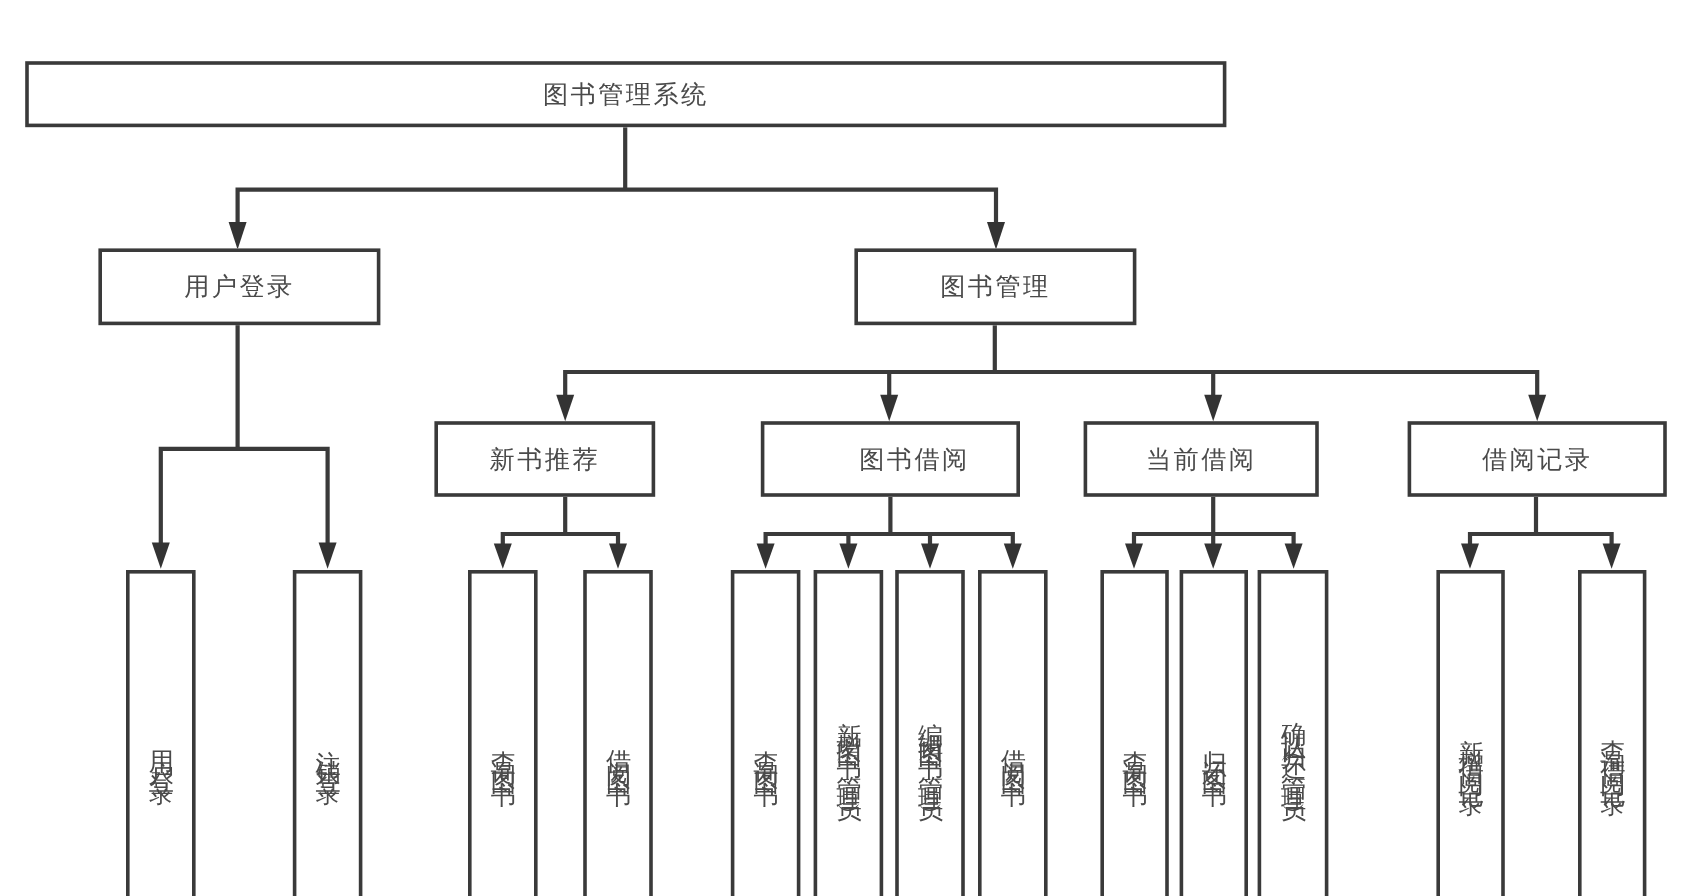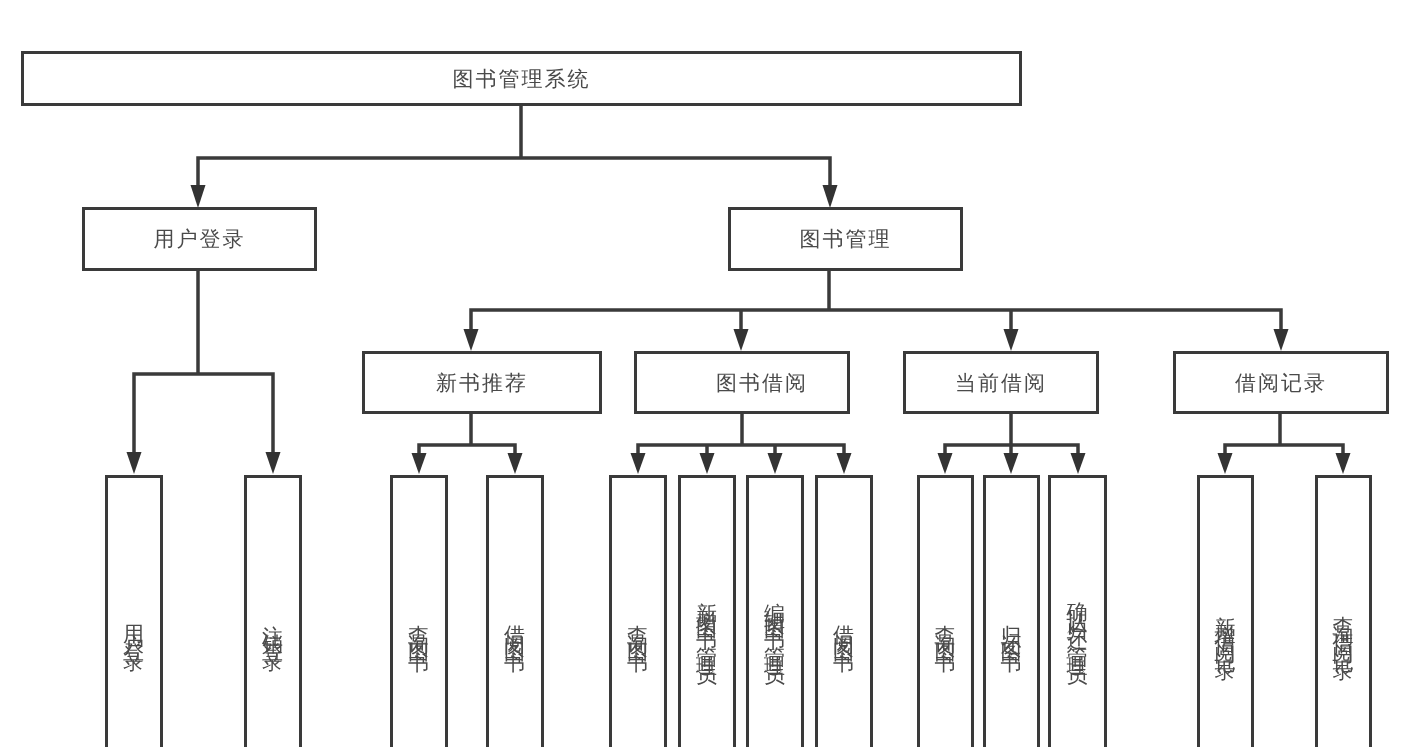--- a/index.html
+++ b/index.html
@@ -117,25 +117,25 @@
     </g>
   </svg>
 
   <div class="node" style="left:21px; top:13px; width:1001px; height:55px;">
     <span>图书管理系统</span>
   </div>
 
   <div class="node" style="left:82px; top:169px; width:235px; height:64px;">
     <span>用户登录</span>
   </div>
-  <div class="node" style="left:728px; top:169px; width:235px; height:64px;">
+  <div class="node" style="left:712px; top:169px; width:235px; height:64px;">
     <span>图书管理</span>
   </div>
 
-  <div class="node" style="left:362px; top:313px; width:240px; height:63px;">
+  <div class="node" style="left:362px; top:313px; width:184px; height:63px;">
     <span>新书推荐</span>
   </div>
   <div class="node" style="left:634px; top:313px; width:216px; height:63px;padding-left:40px;">
     <span>图书借阅</span>
   </div>
   <div class="node" style="left:903px; top:313px; width:196px; height:63px;">
     <span>当前借阅</span>
   </div>
   <div class="node" style="left:1173px; top:313px; width:216px; height:63px;">
     <span>借阅记录</span>

